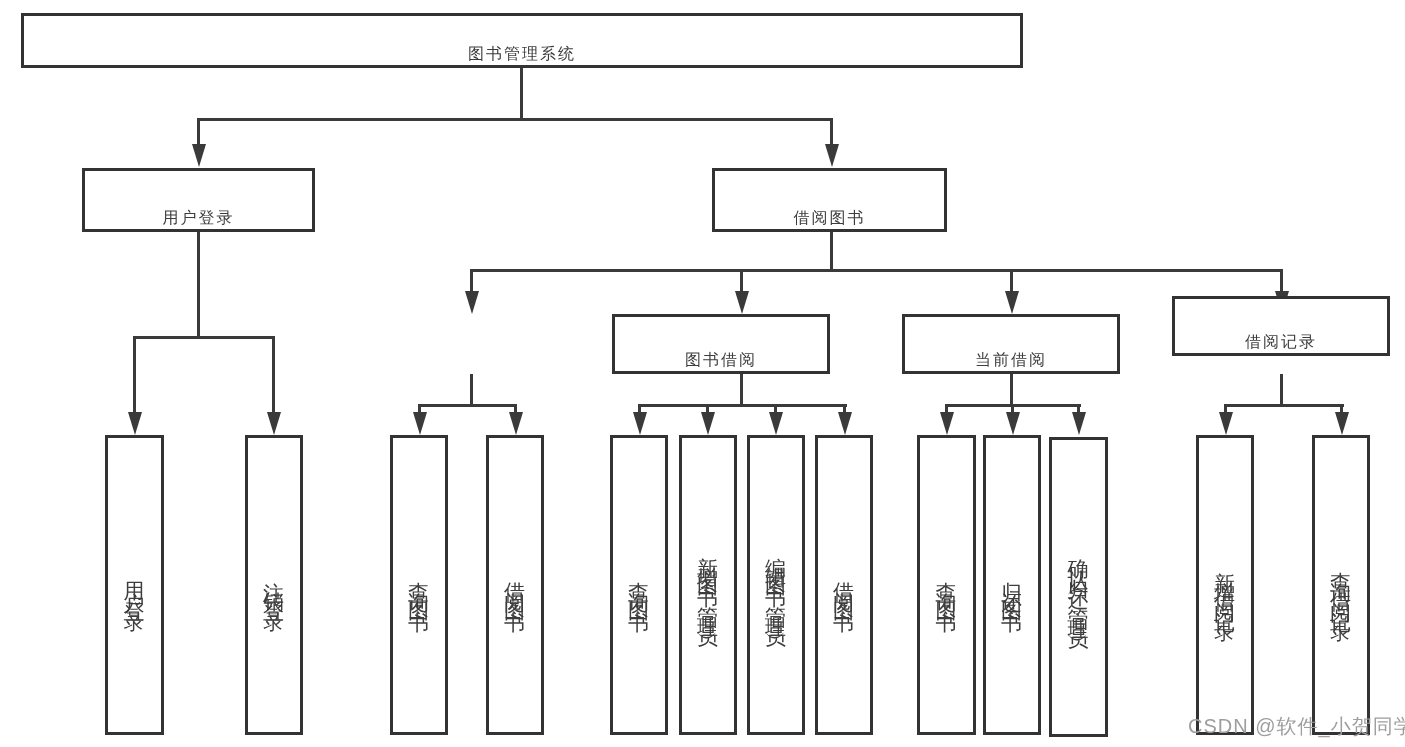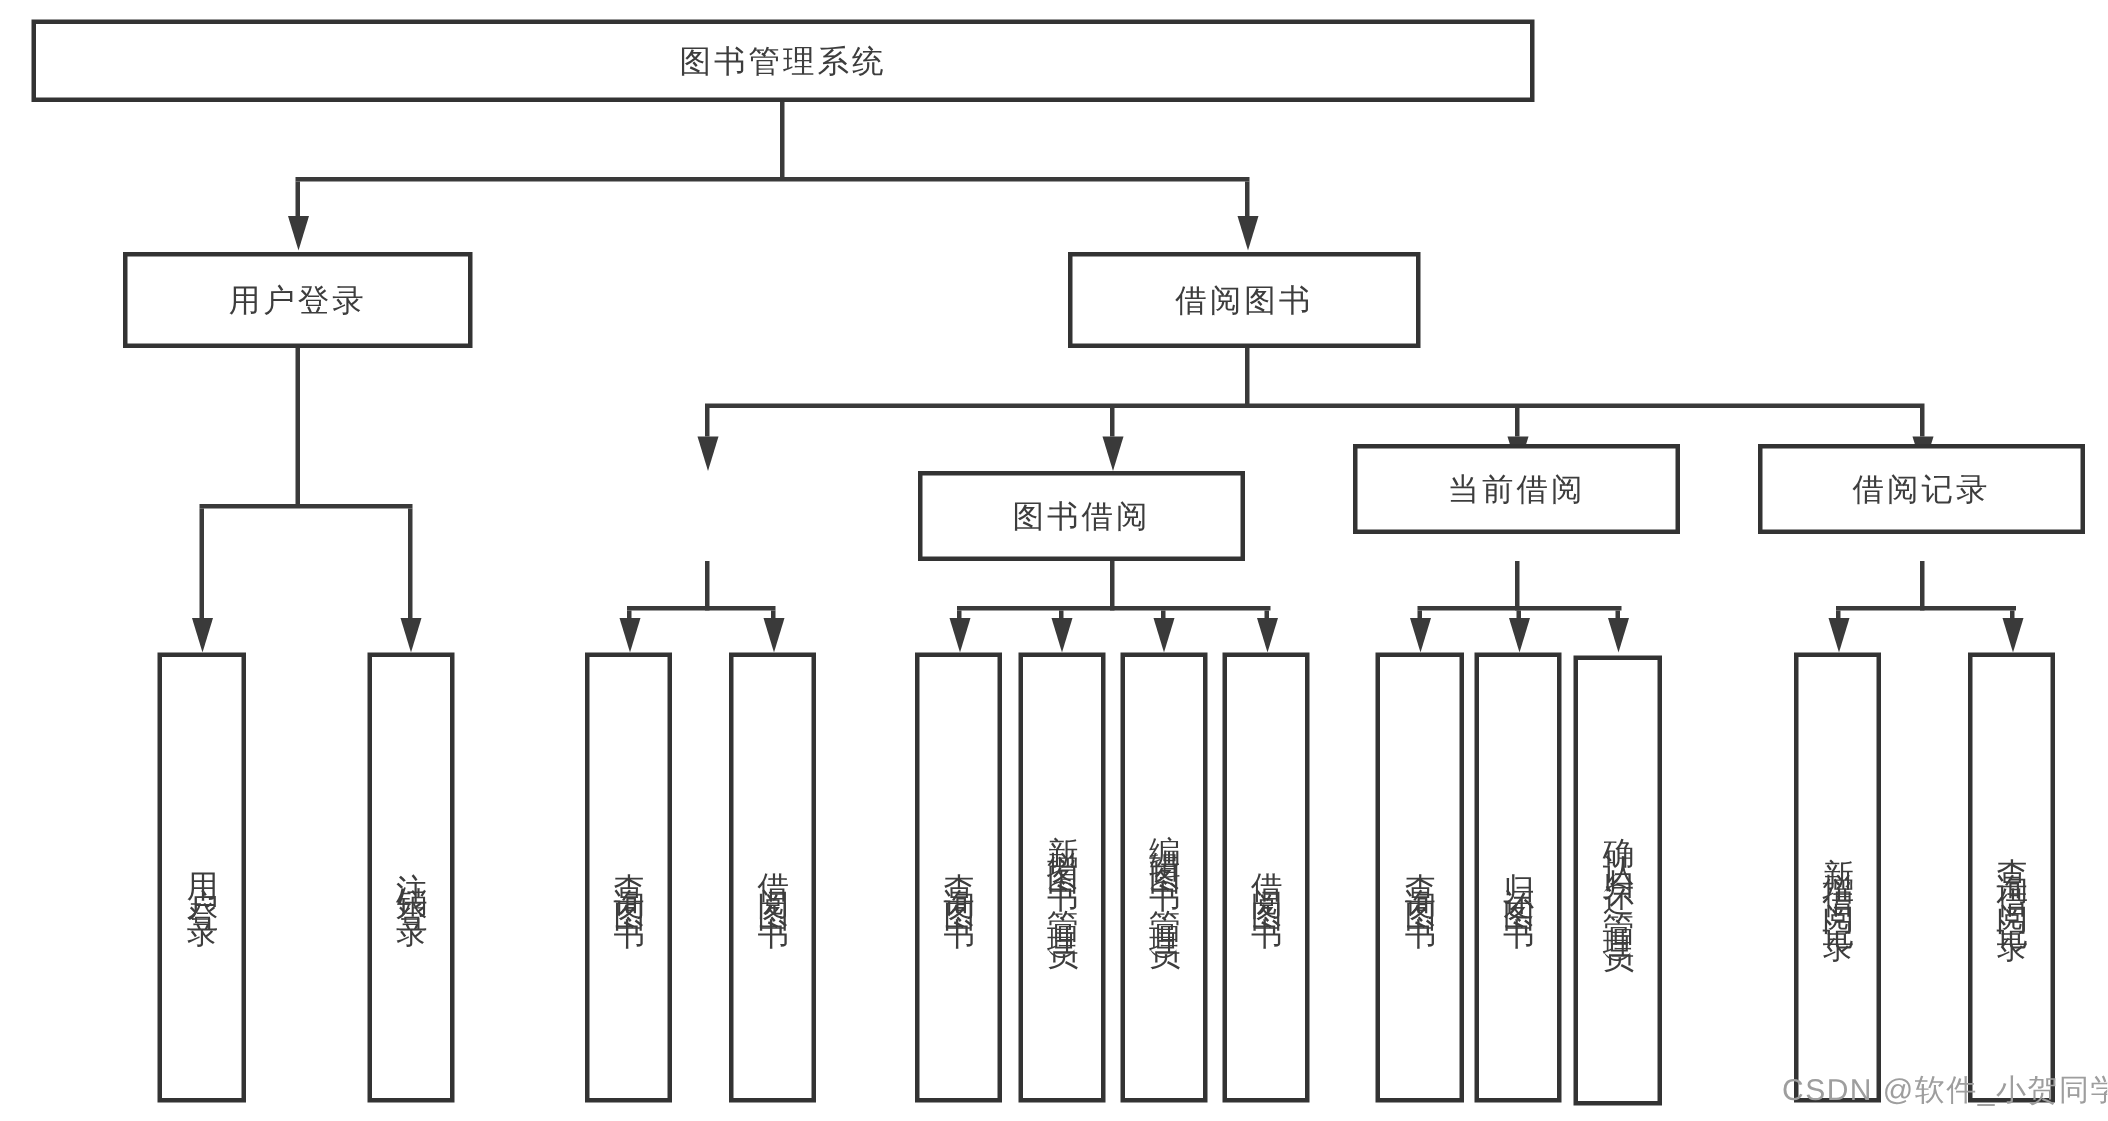--- a/index.html
+++ b/index.html
@@ -5,21 +5,21 @@
   html,body{margin:0;padding:0;background:#ffffff;}
   body{font-family:"Liberation Sans","DejaVu Sans",sans-serif;}
   .canvas{position:relative;width:1405px;height:747px;background:#ffffff;overflow:hidden;}
 
   
   .node{
     position:absolute;box-sizing:border-box;background:#ffffff;
     border:3px solid #333333;color:#3d3d3d;
     display:flex;align-items:center;justify-content:center;
   }
-  .node-h{font-size:21px;letter-spacing:2px;white-space:nowrap;}
+  .node-h{font-size:16px;letter-spacing:2px;white-space:nowrap;align-items:flex-end;}
   .leaf span{
     writing-mode:vertical-rl;text-orientation:mixed;
     font-size:21px;letter-spacing:10px;line-height:1;
     color:#3d3d3d;white-space:nowrap;
   }
 
   
   .vline,.hline,.arrow{position:absolute;background:#3a3a3a;}
   .vline{width:3px;}
   .hline{height:3px;}
@@ -65,21 +65,21 @@
   <div class="vline" style="left:830px;top:232px;height:40px;"></div>
   <div class="hline" style="left:470px;top:269px;width:813px;"></div>
   <div class="arrow" style="left:470px;top:272px;height:19px;"></div>
   <div class="arrow" style="left:740px;top:272px;height:19px;"></div>
   <div class="arrow" style="left:1010px;top:272px;height:19px;"></div>
   <div class="arrow" style="left:1280px;top:272px;height:19px;"></div>
 
   <div class="node node-h" style="left:612px;top:314px;width:218px;height:60px;">
     <span>图书借阅</span>
   </div>
-  <div class="node node-h" style="left:902px;top:296px;width:218px;height:60px;">
+  <div class="node node-h" style="left:902px;top:314px;width:218px;height:60px;">
     <span>当前借阅</span>
   </div>
   <div class="node node-h" style="left:1172px;top:296px;width:218px;height:60px;">
     <span>借阅记录</span>
   </div>
 
   <div class="vline" style="left:470px;top:374px;height:33px;"></div>
   <div class="hline" style="left:418px;top:404px;width:99px;"></div>
   <div class="arrow" style="left:418px;top:407px;height:5px;"></div>
   <div class="arrow" style="left:514px;top:407px;height:5px;"></div>

